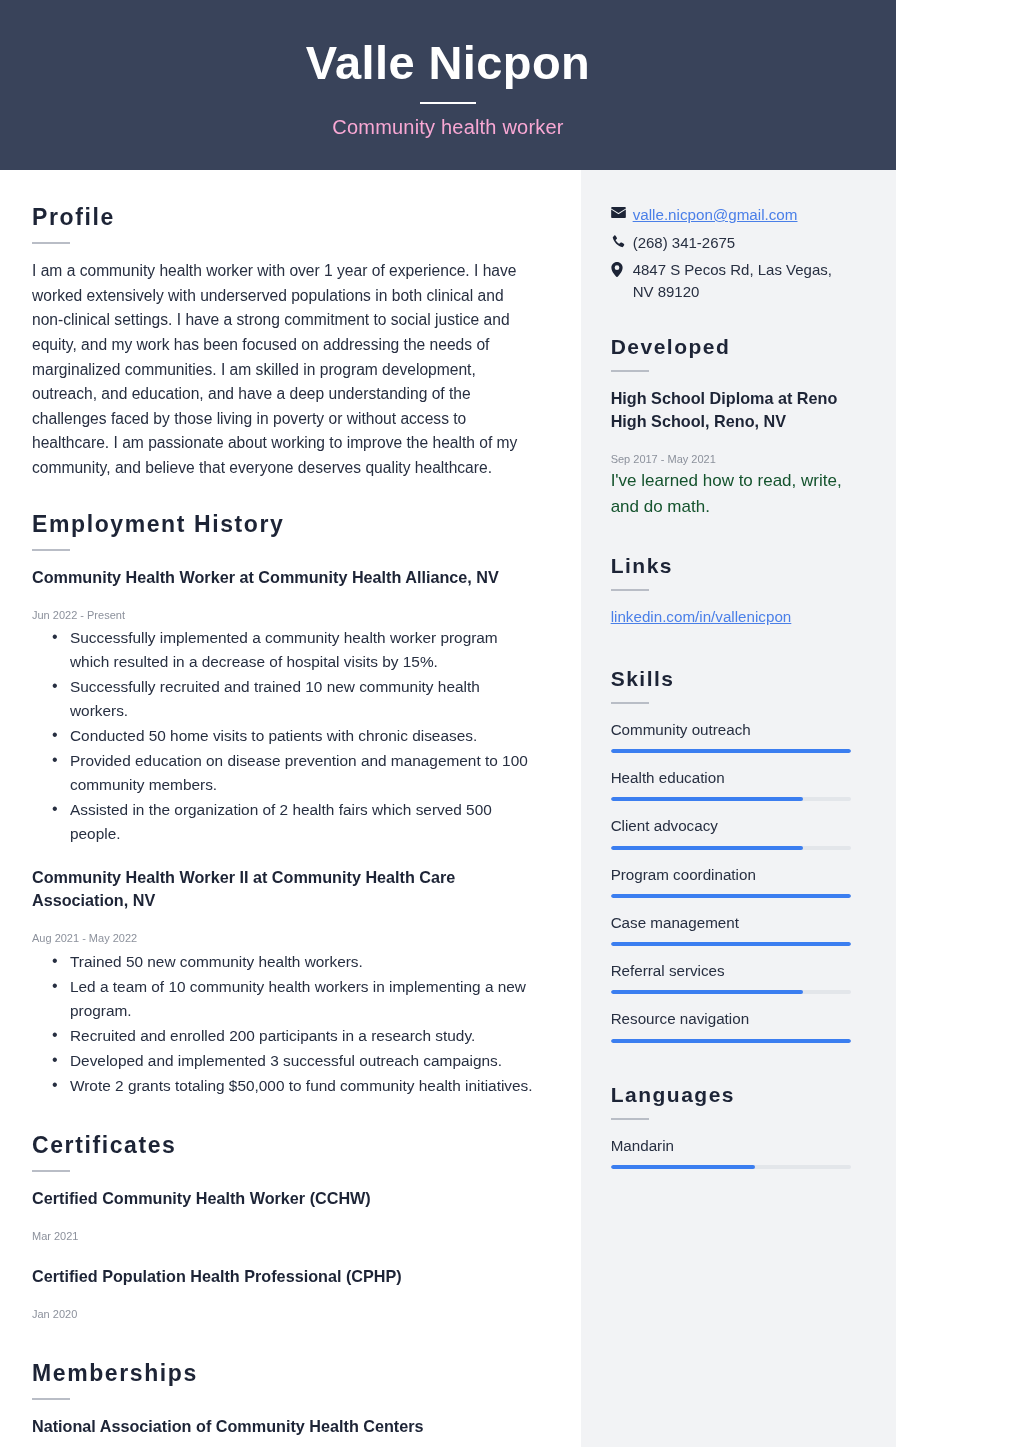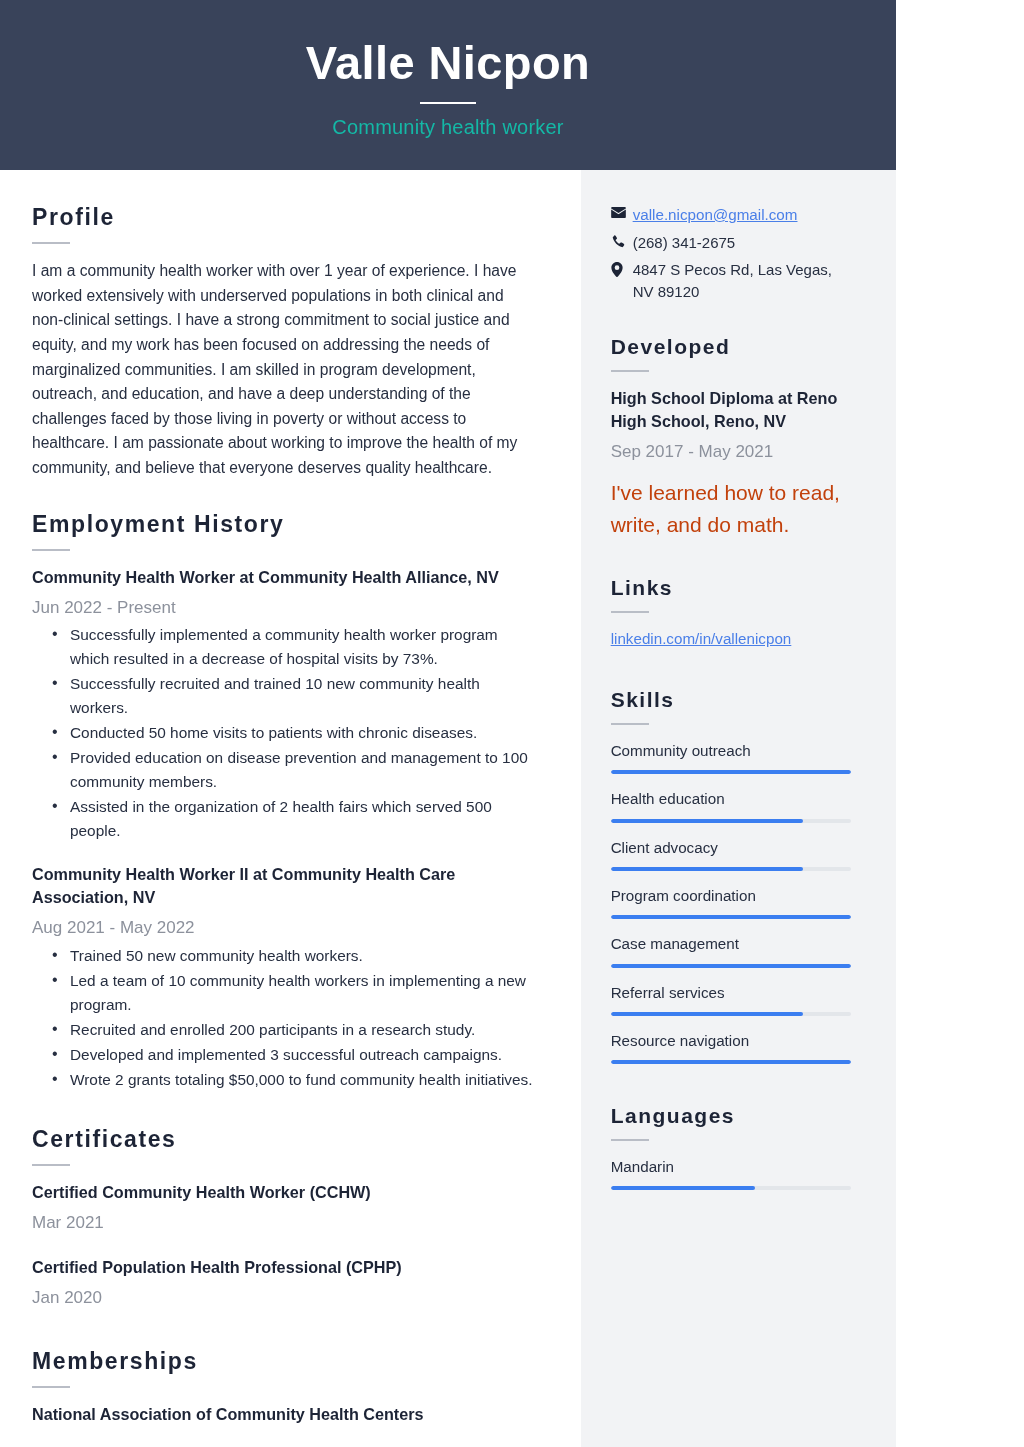--- a/index.html
+++ b/index.html
@@ -35,21 +35,21 @@
     letter-spacing: 0.4px;
     line-height: 1.1;
   }
   .header-rule {
     width: 56px;
     height: 2px;
     background: #ffffff;
     margin: 14px 0 12px 0;
   }
   .header-title {
-    color: #14b8a6;
+    color: #f9a8d4;
     font-size: 20px;
     font-weight: 400;
     letter-spacing: 0.2px;
   }
 
   
   .body-wrap {
     display: flex;
     align-items: stretch;
     min-height: 1277px;
@@ -94,29 +94,29 @@
   .entry { margin-bottom: 20px; }
   .entry:last-child { margin-bottom: 0; }
   .entry-title {
     color: #1d2436;
     font-size: 16.2px;
     font-weight: 700;
     line-height: 1.42;
   }
   .entry-date {
     color: #8c919c;
+    font-size: 11px;
+    line-height: 1.5;
+    margin-top: 18px;
+  }
+  .entry-desc {
+    color: #14532d;
     font-size: 17px;
-    line-height: 1.5;
-    margin-top: 6px;
-  }
-  .entry-desc {
-    color: #c2410c;
-    font-size: 21px;
     line-height: 1.55;
-    margin-top: 12px;
+    margin-top: 0;
   }
   ul.bullets {
     list-style: none;
     margin: 3px 0 0 0;
     padding: 0;
   }
   ul.bullets li {
     position: relative;
     color: #272f41;
     font-size: 15.4px;
@@ -215,21 +215,21 @@
       </div>
 
       <div class="section">
         <div class="section-title">Employment History</div>
         <div class="heading-rule"></div>
 
         <div class="entry">
           <div class="entry-title">Community Health Worker at Community Health Alliance, NV</div>
           <div class="entry-date">Jun 2022 - Present</div>
           <ul class="bullets">
-            <li>Successfully implemented a community health worker program which resulted in a decrease of hospital visits by 73%.</li>
+            <li>Successfully implemented a community health worker program which resulted in a decrease of hospital visits by 15%.</li>
             <li>Successfully recruited and trained 10 new community health workers.</li>
             <li>Conducted 50 home visits to patients with chronic diseases.</li>
             <li>Provided education on disease prevention and management to 100 community members.</li>
             <li>Assisted in the organization of 2 health fairs which served 500 people.</li>
           </ul>
         </div>
 
         <div class="entry">
           <div class="entry-title">Community Health Worker II at Community Health Care Association, NV</div>
           <div class="entry-date">Aug 2021 - May 2022</div>

